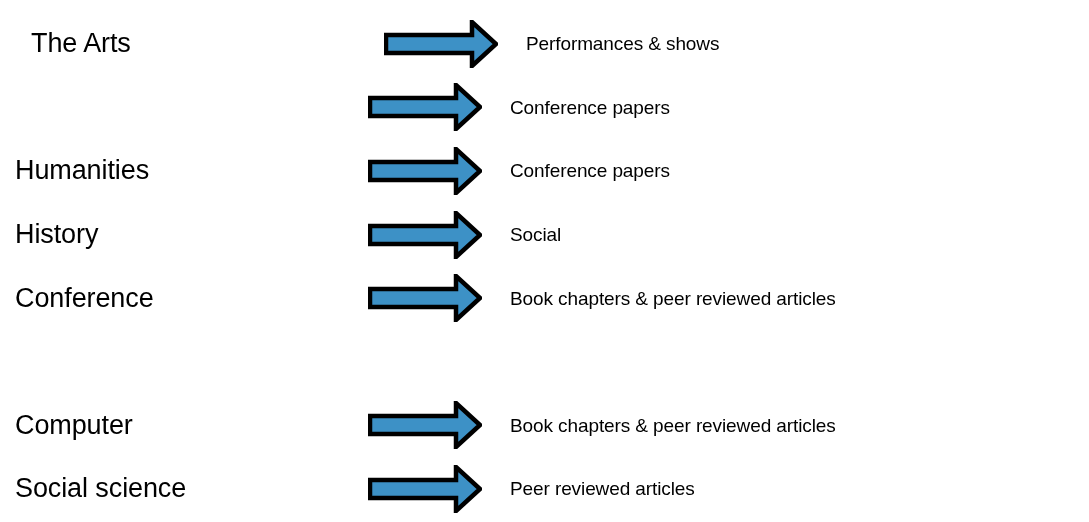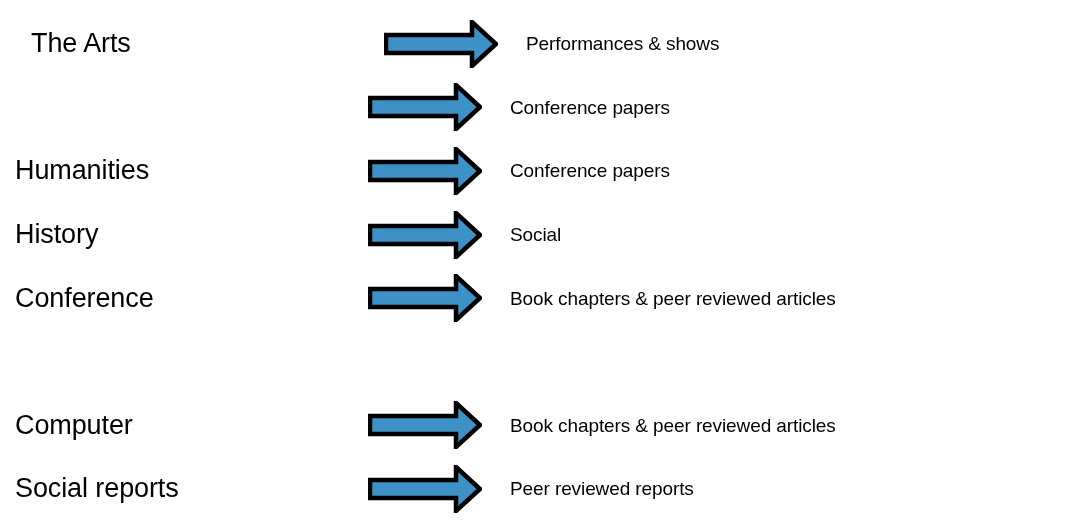--- a/index.html
+++ b/index.html
@@ -133,22 +133,22 @@
       <li class="mapping-row" style="top: 393.6px;">
     <span class="source-label">Computer</span>
     <span class="arrow-cell">
       <svg class="arrow-icon" viewBox="0 0 114 48" xmlns="http://www.w3.org/2000/svg">
         <polygon class="arrow-shape" points="2,15 88,15 88,2 112,24 88,46 88,33 2,33" stroke-width="4.5" stroke-linejoin="miter" fill="#3d91c6" stroke="#000000"></polygon>
       </svg>
     </span>
     <span class="target-label">Book chapters &amp; peer reviewed articles</span>
   </li>
       <li class="mapping-row" style="top: 457.2px;">
-    <span class="source-label">Social reports</span>
+    <span class="source-label">Social science</span>
     <span class="arrow-cell">
       <svg class="arrow-icon" viewBox="0 0 114 48" xmlns="http://www.w3.org/2000/svg">
         <polygon class="arrow-shape" points="2,15 88,15 88,2 112,24 88,46 88,33 2,33" stroke-width="4.5" stroke-linejoin="miter" fill="#3d91c6" stroke="#000000"></polygon>
       </svg>
     </span>
-    <span class="target-label">Peer reviewed reports</span>
+    <span class="target-label">Peer reviewed articles</span>
   </li>
     </ul>
 </div>
 
 </body></html>

